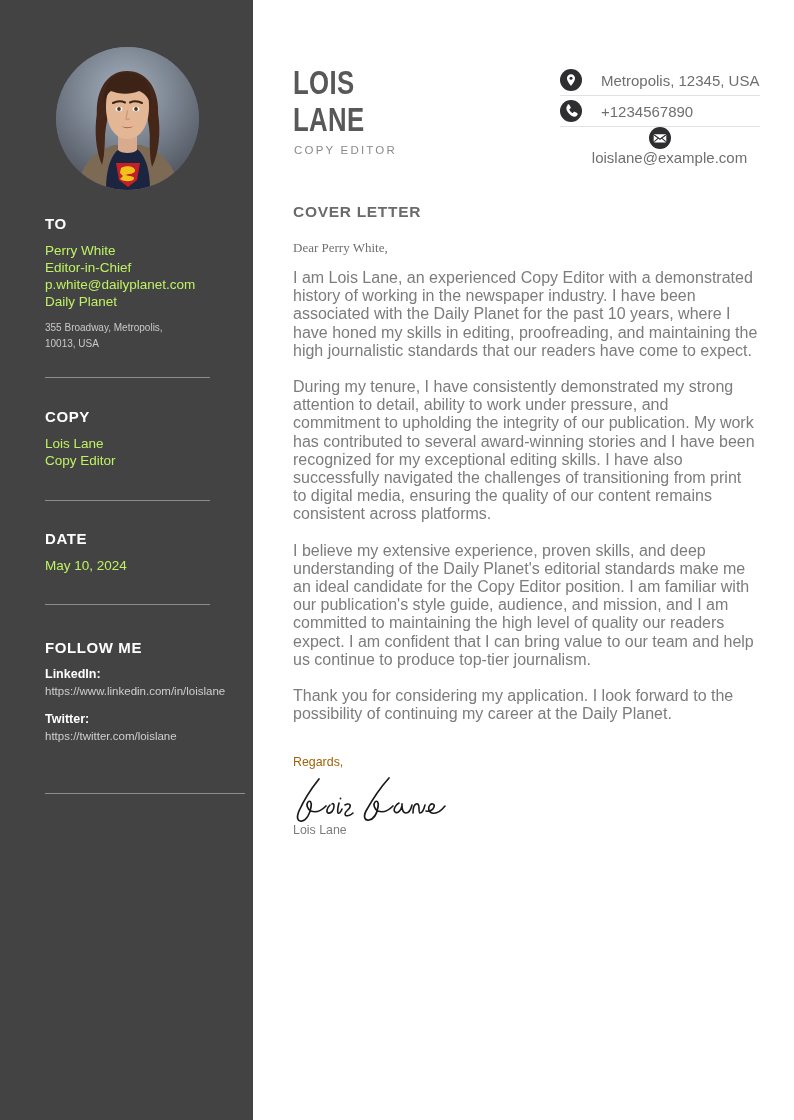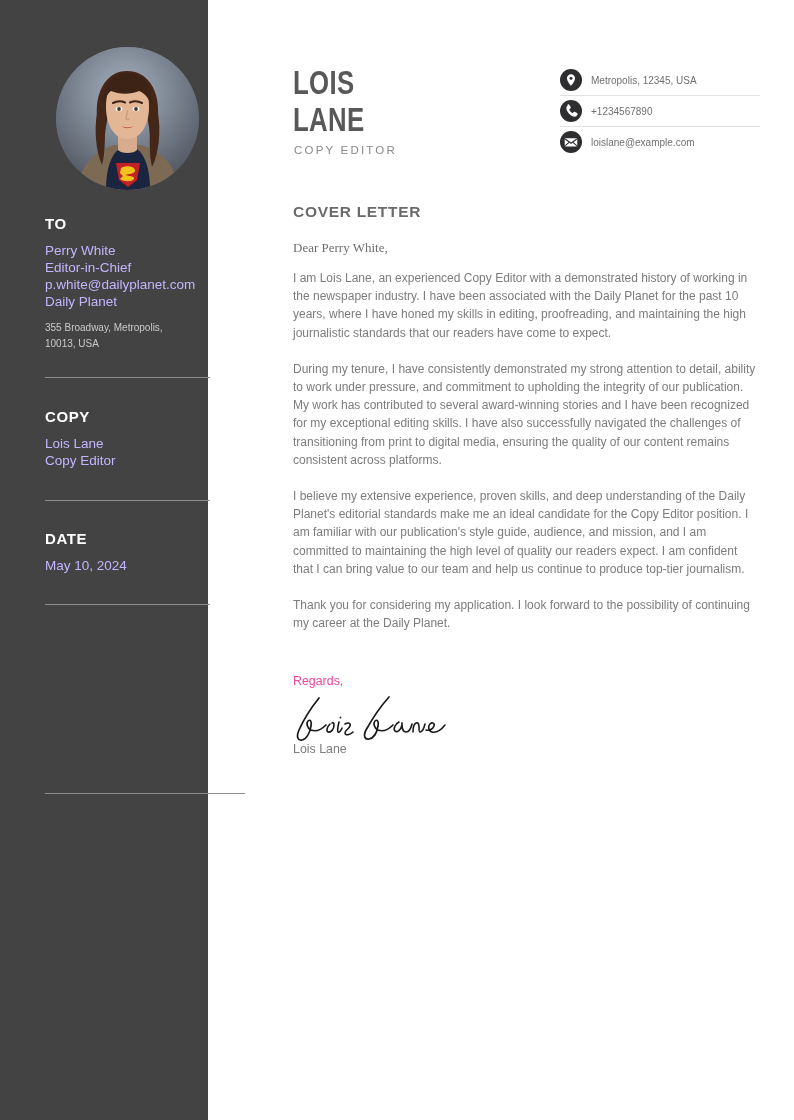--- a/index.html
+++ b/index.html
@@ -17,21 +17,21 @@
     height: 1120px;
     background: #ffffff;
     overflow: hidden;
   }
 
   
   .sidebar {
     position: absolute;
     left: 0;
     top: 0;
-    width: 208px;
+    width: 253px;
     height: 1120px;
     background: #434343;
     box-sizing: border-box;
   }
 
   .photo-wrap {
     position: absolute;
     left: 56px;
     top: 47px;
     width: 143px;
@@ -55,21 +55,21 @@
   .sb-head {
     font-size: 15px;
     font-weight: bold;
     color: #ffffff;
     letter-spacing: 0.6px;
     margin: 0 0 9px 0;
     line-height: 1.1;
   }
   .sb-line {
     font-size: 13.5px;
-    color: #c4b5fd;
+    color: #bef264;
     line-height: 17px;
     white-space: nowrap;
   }
   .sb-sub {
     font-size: 10px;
     color: #c9c9c9;
     line-height: 16px;
     margin-top: 10px;
   }
   .sb-label {
@@ -130,35 +130,35 @@
     top: 65px;
     width: 200px;
   }
   .crow {
     position: relative;
     display: flex;
     align-items: center;
     height: 30px;
     border-bottom: 1px solid #e2e2e2;
   }
-  .crow:last-child { border-bottom: none; }
+  .crow:last-child { border-bottom: none; flex-direction: column; }
   .cicon {
     width: 22px;
     height: 22px;
     border-radius: 50%;
     background: #2e2e30;
     flex: 0 0 22px;
     display: flex;
     align-items: center;
     justify-content: center;
   }
   .cicon svg { display: block; }
   .ctext {
-    margin-left: 9px;
-    font-size: 10px;
+    margin-left: 19px;
+    font-size: 15px;
     color: #6f6f6f;
     white-space: nowrap;
   }
 
   .section-title {
     position: absolute;
     left: 40px;
     top: 203px;
     font-size: 15.5px;
     font-weight: bold;
@@ -173,29 +173,29 @@
     width: 465px;
   }
   .salutation {
     font-family: "Liberation Serif", serif;
     font-weight: normal;
     font-size: 13px;
     color: #6f6f6f;
     margin: 0 0 13px 0;
   }
   .para {
-    font-size: 12px;
+    font-size: 16px;
     line-height: 18.2px;
     color: #7c7c7c;
     margin: 0 0 18px 0;
   }
   .regards {
     font-size: 12.4px;
-    color: #ec4899;
-    margin: 42px 0 0 0;
+    color: #a16207;
+    margin: 32px 0 0 0;
   }
   .sig {
     margin: 6px 0 0 0;
     height: 48px;
   }
   .sig svg { display: block; }
   .sig-name {
     font-size: 12.4px;
     color: #7c7c7c;
     margin: 0;
@@ -278,20 +278,27 @@
 
     <div class="divider" style="top:500px; width:165px;"></div>
 
     <div class="sb-block" style="top:531px;">
       <div class="sb-head">DATE</div>
       <div class="sb-line">May 10, 2024</div>
     </div>
 
     <div class="divider" style="top:604px; width:165px;"></div>
 
+    <div class="sb-block" style="top:640px; width:205px;">
+      <div class="sb-head">FOLLOW ME</div>
+      <div class="sb-label">LinkedIn:</div>
+      <div class="sb-url">https://www.linkedin.com/in/loislane</div>
+      <div class="sb-label" style="margin-top:12px;">Twitter:</div>
+      <div class="sb-url">https://twitter.com/loislane</div>
+    </div>
 
     <div class="divider" style="top:793px; width:200px;"></div>
   </div>
 
   <div class="main">
 
     <div class="name"><span>LOIS</span><br><span>LANE</span></div>
     <div class="role">COPY EDITOR</div>
 
     <div class="contacts">

